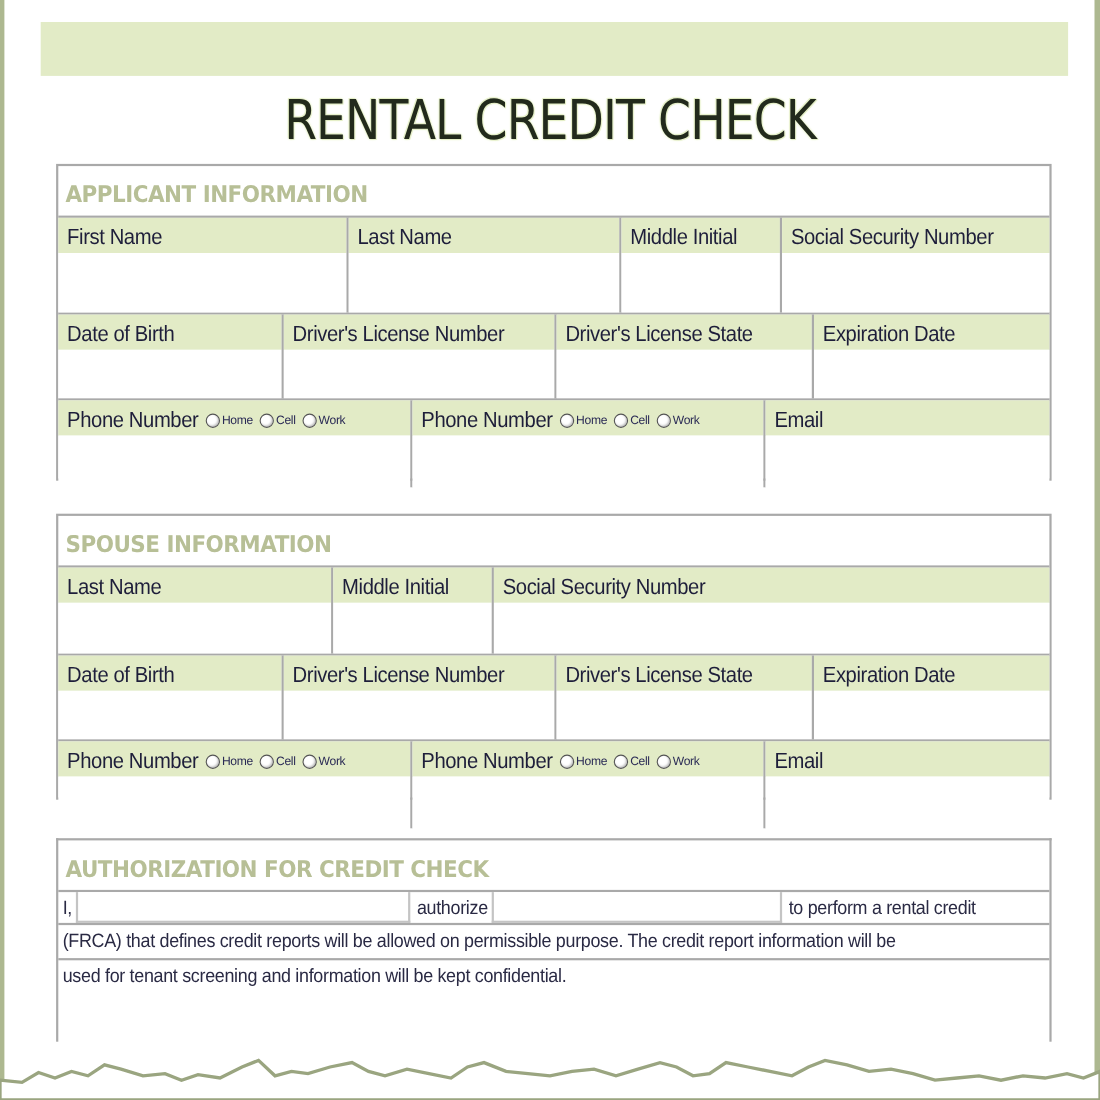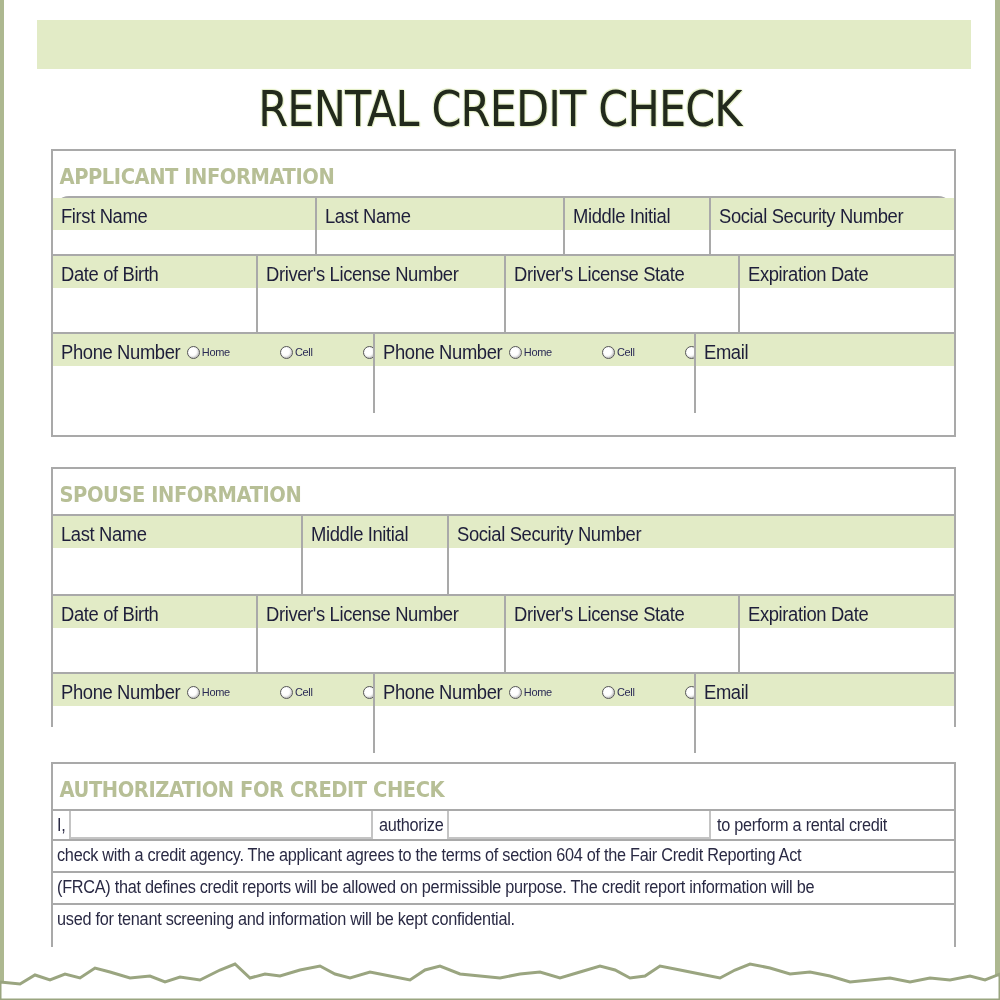--- a/index.html
+++ b/index.html
@@ -29,21 +29,21 @@
   .cell { border-left: 2px solid #a9a9a9; display: flex; flex-direction: column; }
   .cell:first-child { border-left: none; }
   .label {
     height: 32px; background: #e2ebc6; padding: 4px 0 0 8px; white-space: nowrap;
     font-family: "Liberation Sans", sans-serif; font-size: 20px; color: #1e1e3a;
     letter-spacing: -0.4px; display: flex; align-items: center; overflow: hidden;
   }
   .label .txt { display: inline-block; transform: scaleX(0.92); transform-origin: left; }
   .field { flex: 1; background: #fff; }
 
-  .radio-group { display: inline-flex; align-items: flex-end; margin-left: -10px; gap: 44px; }
+  .radio-group { display: inline-flex; align-items: flex-end; margin-left: -10px; }
   .radio { display: inline-flex; align-items: center; margin-left: 6px; cursor: pointer; }
   .radio-dot {
     width: 13px; height: 13px; border-radius: 50%; border: 1.5px solid #555; background: #fff;
     box-shadow: inset -1px -1px 2px #bbb; display: inline-block;
   }
   .radio-lbl { font-size: 11px; color: #2a2a55; margin-left: 2px; letter-spacing: -0.3px; }
 
   .auth-row { display: flex; border-top: 2px solid #a9a9a9; height: 32px; align-items: stretch; }
   .auth-text {
     font-family: "Liberation Sans", sans-serif; font-size: 17.5px; color: #2a2a44;
@@ -58,21 +58,21 @@
 <body>
 
 <div class="frame-left"></div>
 <div class="frame-right"></div>
 <div class="banner"></div>
 
 <div class="title">RENTAL CREDIT CHECK</div>
 
 <div class="section" style="top:149px; height:288px;">
   <div class="sec-title">APPLICANT INFORMATION</div>
-  <div class="row" style="height:58px;border-radius:16px;">
+  <div class="row" style="height:88px;">
     <div class="cell" style="width:262px;">
       <div class="label">
           <span class="txt">First Name</span>
         </div>
       <div class="field"></div>
     </div>
     <div class="cell" style="width:248px;">
       <div class="label">
           <span class="txt">Last Name</span>
         </div>
@@ -268,23 +268,20 @@
 <div class="section" style="top:762px; height:185px; border-bottom:none;">
   <div class="sec-title">AUTHORIZATION FOR CREDIT CHECK</div>
   <div class="auth-row" style="height:30px;">
     <div class="auth-text" style="width:16px; padding-left:4px;"><span class="txt">I,</span></div>
     <div class="auth-input" style="width:304px;"></div>
     <div class="auth-text" style="width:74px; padding-left:6px;"><span class="txt">authorize</span></div>
     <div class="auth-input" style="width:264px;"></div>
     <div class="auth-text" style="flex:1; padding-left:6px;"><span class="txt">to perform a rental credit</span></div>
   </div>
   <div class="auth-row">
-    <div class="auth-text"><span class="txt">check with a credit agency. The applicant agrees to the terms of section 604 of the Fair Credit Reporting Act</span></div>
-  </div>
-  <div class="auth-row">
     <div class="auth-text"><span class="txt">(FRCA) that defines credit reports will be allowed on permissible purpose. The credit report information will be</span></div>
   </div>
   <div class="auth-row">
     <div class="auth-text"><span class="txt">used for tenant screening and information will be kept confidential.</span></div>
   </div>
 </div>
 
 <svg class="torn" viewBox="0 0 1000 40" preserveAspectRatio="none">
   <path d="M0,22 L20,24 L35,15 L50,20 L65,14 L80,18 L95,8 L110,12 L130,18 L150,16 L165,22 L180,17 L200,20 L220,10 L235,4 L250,18 L265,14 L280,16 L300,10 L320,6 L335,14 L350,18 L370,12 L390,16 L410,20 L425,10 L440,6 L460,14 L480,16 L500,18 L520,14 L540,12 L560,18 L580,12 L600,6 L615,10 L630,18 L645,16 L660,6 L680,10 L700,14 L720,18 L735,10 L750,4 L770,8 L790,14 L810,12 L830,16 L850,22 L870,20 L890,18 L910,22 L930,18 L950,20 L970,16 L985,20 L1000,14 L1000,40 L0,40 Z" fill="#ffffff" stroke="#9aa580" stroke-width="3"></path>
 </svg>

